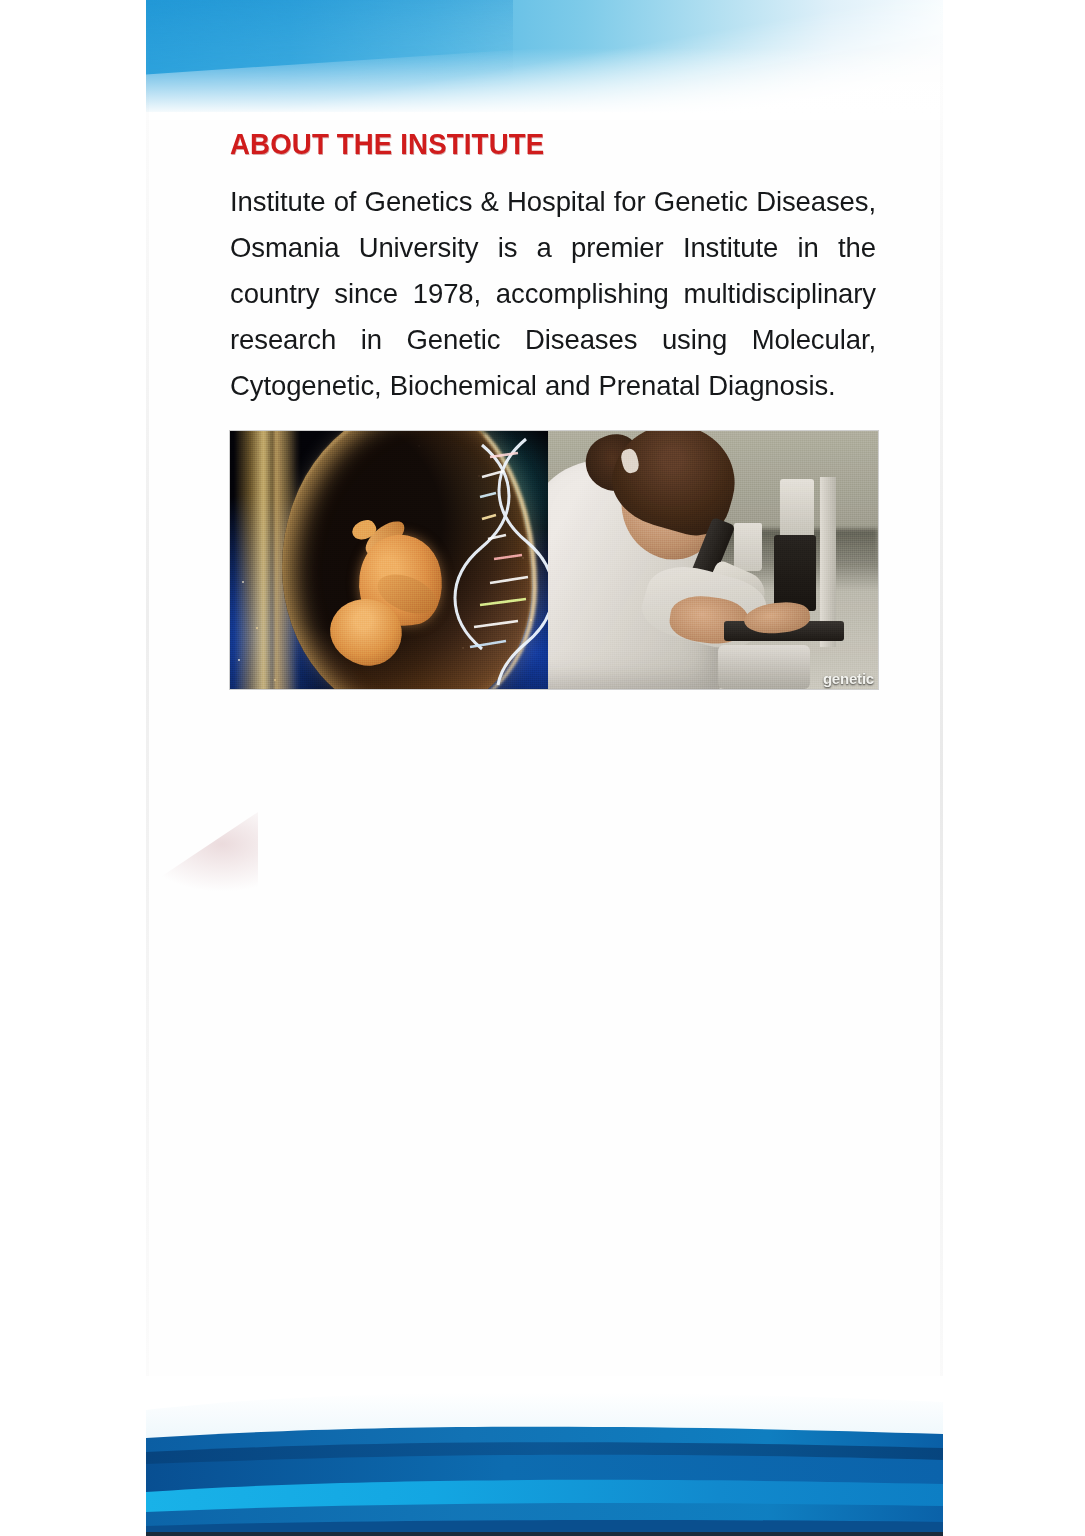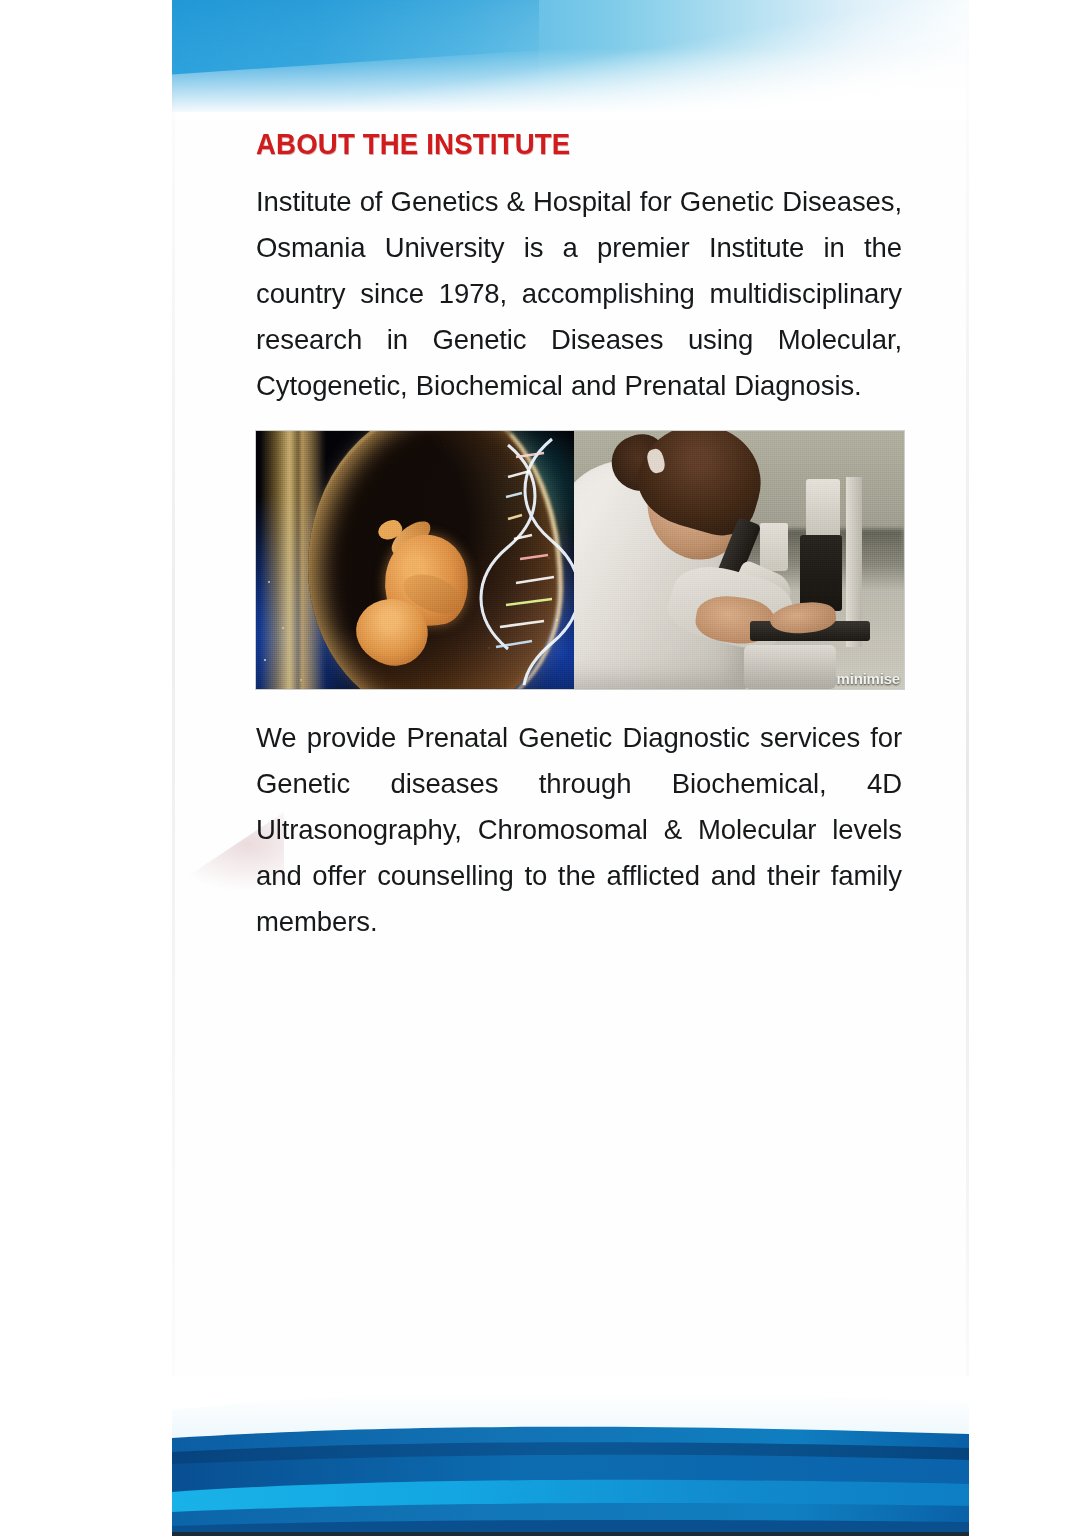--- a/index.html
+++ b/index.html
@@ -13,21 +13,20 @@
     font-family: "Liberation Sans", sans-serif;
     overflow: hidden;
     position: relative;
   }
 
   
   #scan-canvas {
     position: absolute;
     inset: 0;
     background: #ffffff;
-    margin-left: 26px;
   }
 
   #brochure-page {
     position: absolute;
     left: 146px;
     top: 0px;
     width: 797px;
     height: 1536px;
     background: #fefefe;
     overflow: hidden;
@@ -490,26 +489,25 @@
           <div class="hair-tie"></div>
           <div class="scope-head"></div>
           <div class="scope-arm"></div>
           <div class="coat-sleeve"></div>
           <div class="hands"></div>
           <div class="scope-stage"></div>
           <div class="hand-right"></div>
           <div class="scope-base"></div>
           <div class="fig-sepia"></div>
           <div class="photo-noise"></div>
-          <div class="watermark">minimise</div>
+          <div class="watermark">genetic</div>
         </div>
 
       </div>
 
-      <p class="body-par par-after-figure">We provide Prenatal Genetic Diagnostic services for Genetic diseases through Biochemical, 4D  Ultrasonography, Chromosomal &amp; Molecular levels and offer counselling to the afflicted  and their family members.</p>
 
 
     </div>
 
     <div class="bottom-waves">
       <svg viewBox="0 0 797 160" preserveAspectRatio="none">
         <defs>
           <linearGradient id="gLight" x1="0" y1="0" x2="0" y2="1">
             <stop offset="0%" stop-color="#ffffff"></stop>
             <stop offset="55%" stop-color="#e3f3fa"></stop>

